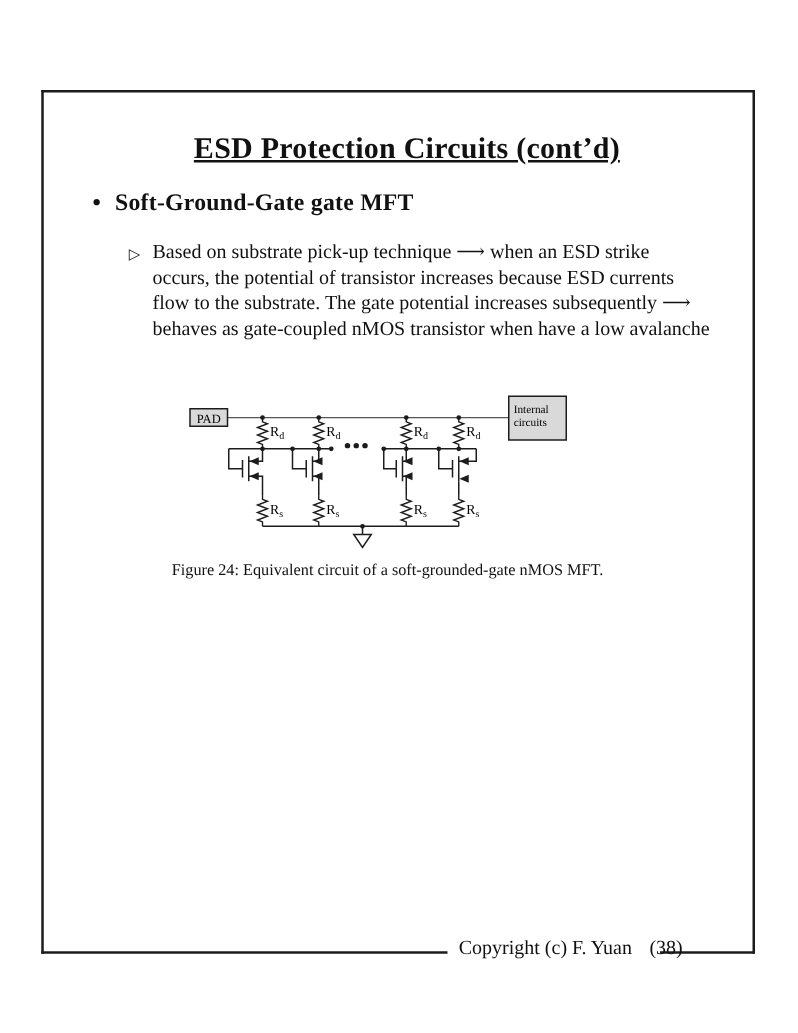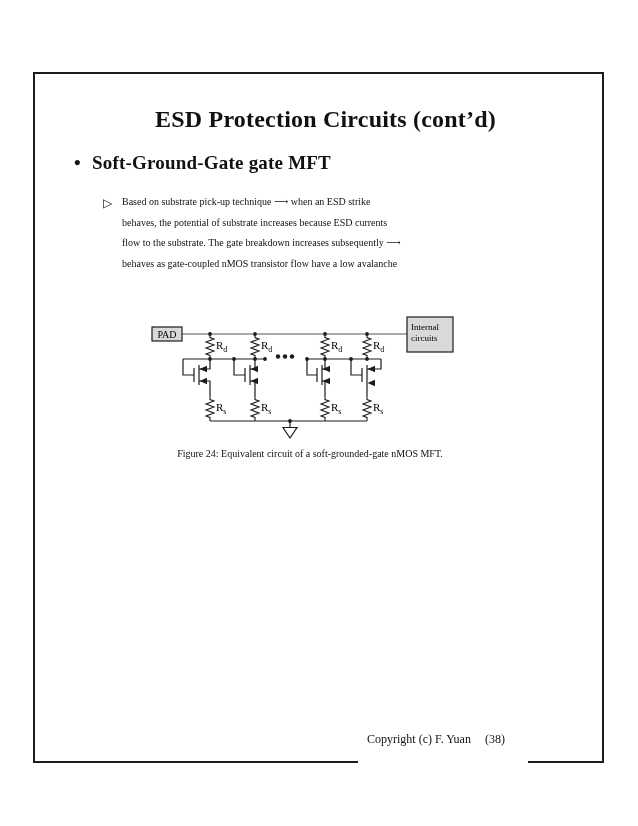--- a/index.html
+++ b/index.html
@@ -13,33 +13,34 @@
     box-sizing:border-box;
     border:2px solid #1c1c1c;border-bottom:none;
   }
   .botline{position:absolute;height:2px;background:#1c1c1c;top:761px;}
   .botline.left{left:33px;width:325px;}
   .botline.right{left:528px;width:76px;}
   .title{
     position:absolute;left:40px;top:105px;width:571px;
     text-align:center;font-size:24px;font-weight:bold;line-height:28px;
     letter-spacing:0.2px;
+    text-decoration:underline;
   }
   .bullet-row{position:absolute;left:74px;top:152px;font-size:19px;font-weight:bold;}
   .bullet-dot{position:absolute;left:0;top:0;}
   .bullet-text{position:absolute;left:18px;top:0;width:500px;white-space:nowrap;letter-spacing:0.2px;}
   .item-marker{position:absolute;left:103px;top:196px;font-size:12px;color:#111;}
-  .item-lines{position:absolute;left:122px;top:192px;width:470px;font-size:10px;}
+  .item-lines{position:absolute;left:122px;top:192px;width:470px;font-size:16px;}
   .item-lines div{height:20.6px;line-height:20.6px;white-space:nowrap;}
   .caption{
     position:absolute;left:20px;top:448px;width:580px;text-align:center;
-    font-size:10px;
+    font-size:13px;
   }
   .footer{
-    position:absolute;left:367px;top:732px;font-size:12px;white-space:nowrap;
+    position:absolute;left:367px;top:750px;font-size:16px;white-space:nowrap;
   }
   .footer .pg{margin-left:14px;}
   .circuit-svg{position:absolute;left:140px;top:310px;}
   svg text{font-family:"Liberation Serif","DejaVu Serif",serif;}
 </style>
 </head>
 <body>
 
 <div class="frame"></div>
 <div class="botline left"></div>
@@ -48,23 +49,23 @@
 <div class="title">ESD Protection Circuits (cont’d)</div>
 
 <div class="bullet-row">
   <span class="bullet-dot">•</span>
   <span class="bullet-text">Soft-Ground-Gate gate MFT</span>
 </div>
 
 <div class="item-marker">▷</div>
 <div class="item-lines">
   <div>Based on substrate pick-up technique ⟶ when an ESD strike</div>
-  <div>behaves, the potential of substrate increases because ESD currents</div>
-  <div>flow to the substrate. The gate breakdown increases subsequently ⟶</div>
-  <div>behaves as gate-coupled nMOS transistor flow have a low avalanche</div>
+  <div>occurs, the potential of transistor increases because ESD currents</div>
+  <div>flow to the substrate. The gate potential increases subsequently ⟶</div>
+  <div>behaves as gate-coupled nMOS transistor when have a low avalanche</div>
 </div>
 
 <svg class="circuit-svg" width="325" height="135" viewBox="140 310 325 135">
   <defs>
     <path id="res" d="M0,0 L0,3.5 L4,5 L-4,8 L4,11 L-4,14 L4,17 L-4,20 L0,21.5 L0,25" fill="none" stroke="#1c1c1c" stroke-width="1.1"></path>
   </defs>
 
   <g stroke="#555555" stroke-width="1">
     <line x1="182" y1="334" x2="407" y2="334"></line>
   </g>

